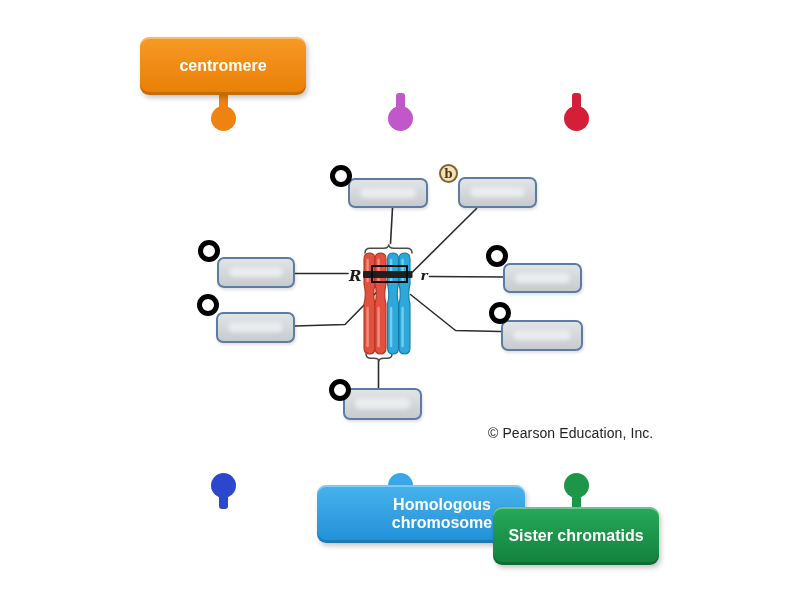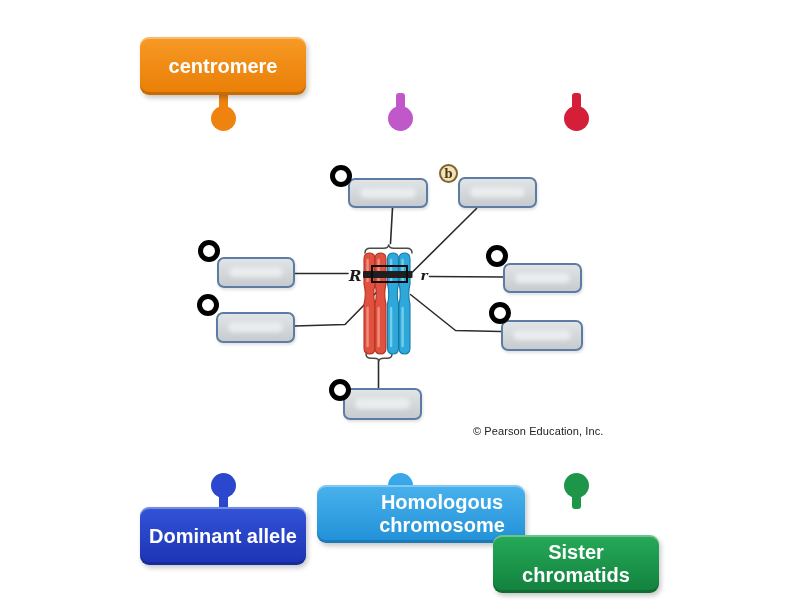--- a/index.html
+++ b/index.html
@@ -3,21 +3,21 @@
 <meta charset="utf-8">
 <style>
   html,body{margin:0;padding:0;background:#fff;}
   .stage{position:relative;width:800px;height:600px;background:#fff;overflow:hidden;
          font-family:"Liberation Sans",sans-serif;}
   .layer{position:absolute;left:0;top:0;}
 
   
   .chip{position:absolute;width:166px;height:58px;border-radius:9px;
         display:flex;align-items:center;justify-content:center;
-        color:#fff;font-weight:bold;font-size:20px;line-height:1.15;text-align:center;
+        color:#fff;font-weight:bold;font-size:16px;line-height:1.15;text-align:center;
         box-shadow:2px 3px 5px rgba(0,0,0,.22), inset 0 2px 0 rgba(255,255,255,.32), inset 0 -3px 0 rgba(0,0,0,.15);
         z-index:6;}
   .chip .chip-text{padding:0 6px;}
   .pin-stem{position:absolute;width:9px;border-radius:3px;z-index:5;}
   .pin-ball{position:absolute;width:25px;height:25px;border-radius:50%;z-index:5;}
 
   
   .ansbox{position:absolute;border:2px solid #5d7ca4;border-radius:7px;box-sizing:border-box;
           background:linear-gradient(180deg,#e1e4e6 0%,#d3d7da 55%,#c7cbcf 100%);
           box-shadow:1px 2px 3px rgba(0,0,0,.12);z-index:2;}
@@ -26,21 +26,21 @@
 
   
   .ring{position:absolute;width:22px;height:22px;border:5.5px solid #000;border-radius:50%;
         background:#fff;box-sizing:border-box;z-index:3;}
 
   
   .bbadge{position:absolute;width:19px;height:19px;border-radius:50%;box-sizing:border-box;
         background:#f2e3bf;border:2px solid #82622c;color:#503c10;
         font:bold 12px "DejaVu Serif",serif;display:flex;align-items:center;justify-content:center;z-index:3;}
 
-  .credit{position:absolute;left:473px;top:425px;font-size:11px;color:#222;letter-spacing:.1px;z-index:3;}
+  .credit{position:absolute;left:488px;top:425px;font-size:14px;color:#222;letter-spacing:.1px;z-index:3;}
 </style>
 </head>
 <body>
 
 <div class="stage">
 
   <svg class="layer" width="800" height="600" viewBox="0 0 800 600">
 
     <g stroke="#2b2b2b" stroke-width="1.6" fill="none" stroke-linecap="round" stroke-linejoin="round">
       <path d="M392.5,208 L390.5,243.5"></path>
@@ -114,29 +114,26 @@
   </div>
 
   <div class="pin-stem" style="left: 395.5px; top: 93px; height: 16px; background: rgb(193, 88, 202);"></div>
   <div class="pin-ball" style="left: 387.5px; top: 106px; background: rgb(193, 88, 202);"></div>
 
   <div class="pin-stem" style="left: 571.5px; top: 93px; height: 16px; background: rgb(213, 31, 57);"></div>
   <div class="pin-ball" style="left: 563.5px; top: 106px; background: rgb(213, 31, 57);"></div>
 
   <div class="pin-ball" style="left: 210.5px; top: 473px; background: rgb(42, 71, 205);"></div>
   <div class="pin-stem" style="left: 218.5px; top: 494px; height: 15px; background: rgb(42, 71, 205);"></div>
-  <div class="chip" style="left: 140px; top: 507px; background: linear-gradient(rgb(51, 84, 216), rgb(28, 50, 180));">
-    <span class="chip-text">Dominant allele</span>
-  </div>
 
   <div class="pin-ball" style="left: 387.5px; top: 473px; background: rgb(58, 167, 233);"></div>
   <div class="pin-stem" style="left: 395.5px; top: 494px; height: 15px; background: rgb(58, 167, 233);"></div>
   <div class="chip" style="left: 317px; top: 485px; background: linear-gradient(rgb(73, 178, 237), rgb(33, 144, 215)); padding-left: 42px;">
     <span class="chip-text">Homologous chromosome</span>
   </div>
 
   <div class="pin-ball" style="left: 563.5px; top: 473px; background: rgb(30, 150, 73);"></div>
   <div class="pin-stem" style="left: 571.5px; top: 494px; height: 15px; background: rgb(30, 150, 73);"></div>
-  <div class="chip" style="left: 493px; top: 507px; background: linear-gradient(rgb(38, 170, 89), rgb(18, 128, 61)); margin-top: 28px;">
+  <div class="chip" style="left: 493px; top: 507px; background: linear-gradient(rgb(38, 170, 89), rgb(18, 128, 61));">
     <span class="chip-text">Sister chromatids</span>
   </div>
 
 </div>
 
 </body></html>

